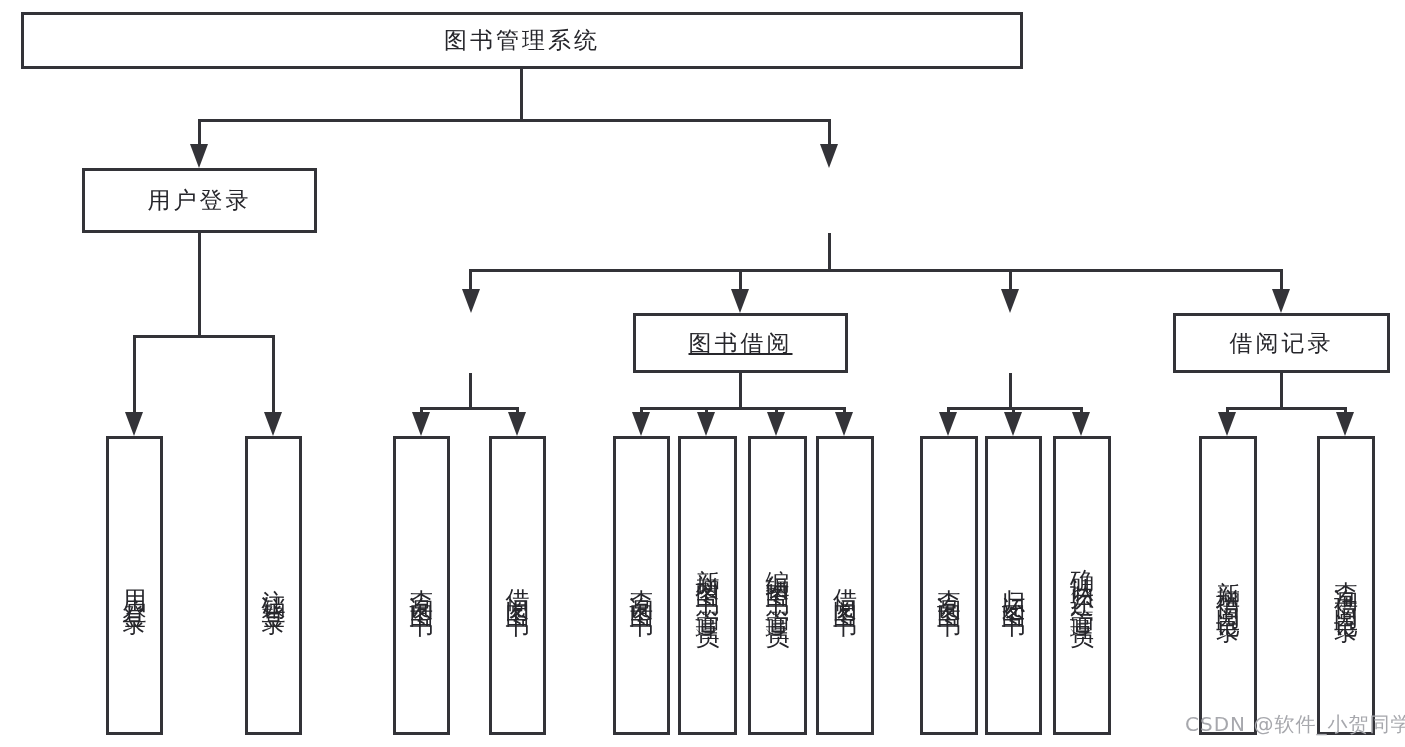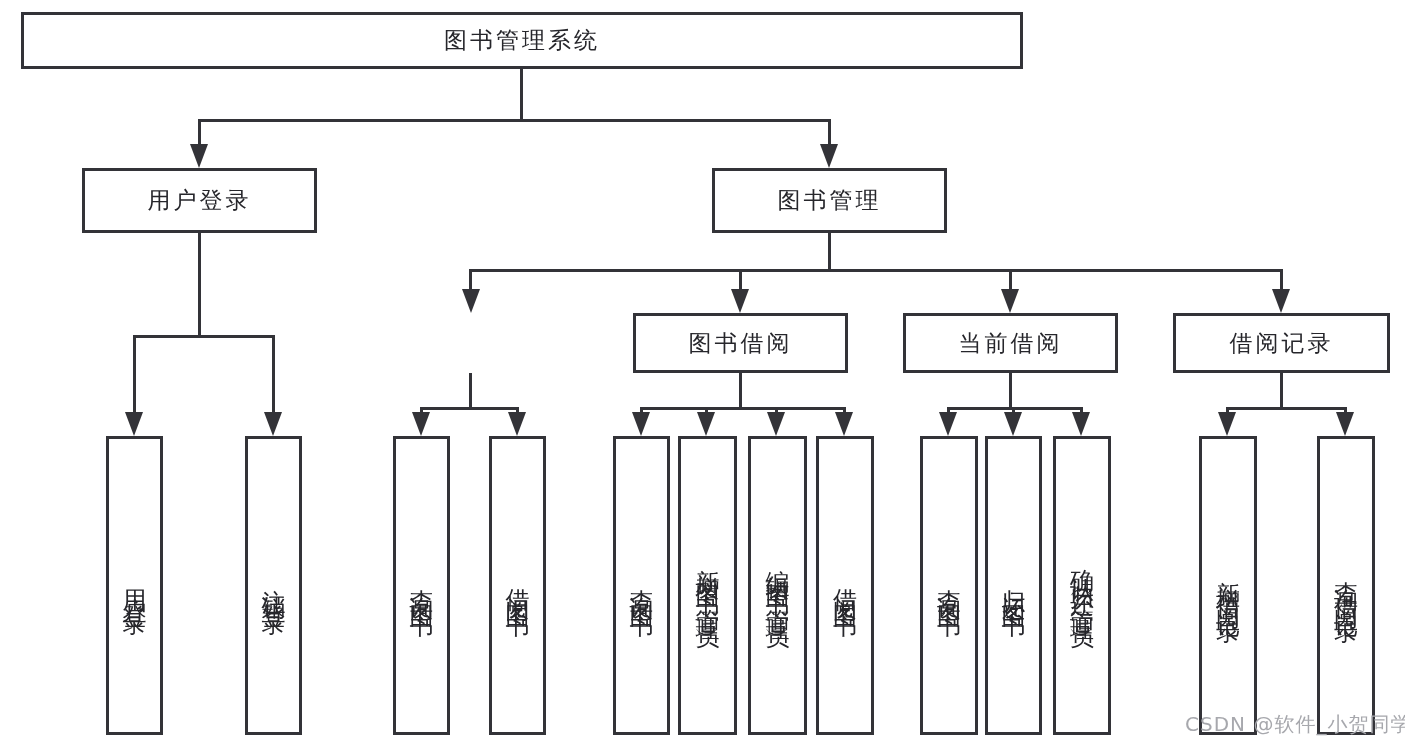--- a/index.html
+++ b/index.html
@@ -48,47 +48,41 @@
   <div class="vline" style="left:520px;top:69px;width:3px;height:53px;"></div>
   <div class="hline" style="left:198px;top:119px;width:633px;height:3px;"></div>
   <div class="vline" style="left:198px;top:122px;width:3px;height:26px;"></div>
   <div class="arrow" style="left:190px;top:144px;"></div>
   <div class="vline" style="left:828px;top:122px;width:3px;height:26px;"></div>
   <div class="arrow" style="left:820px;top:144px;"></div>
 
   <div class="box" style="left:82px;top:168px;width:235px;height:65px;">
     <span>用户登录</span>
   </div>
-  <div class="box" style="left:712px;top:168px;width:235px;height:65px;">
-    <span>图书管理</span>
-  </div>
 
   <div class="vline" style="left:198px;top:233px;width:3px;height:105px;"></div>
   <div class="hline" style="left:133px;top:335px;width:142px;height:3px;"></div>
   <div class="vline" style="left:133px;top:338px;width:3px;height:78px;"></div>
   <div class="arrow" style="left:125px;top:412px;"></div>
   <div class="vline" style="left:272px;top:338px;width:3px;height:78px;"></div>
   <div class="arrow" style="left:264px;top:412px;"></div>
 
   <div class="vline" style="left:828px;top:233px;width:3px;height:39px;"></div>
   <div class="hline" style="left:469px;top:269px;width:814px;height:3px;"></div>
   <div class="vline" style="left:469px;top:272px;width:3px;height:20px;"></div>
   <div class="arrow" style="left:462px;top:289px;"></div>
   <div class="vline" style="left:739px;top:272px;width:3px;height:20px;"></div>
   <div class="arrow" style="left:731px;top:289px;"></div>
   <div class="vline" style="left:1009px;top:272px;width:3px;height:20px;"></div>
   <div class="arrow" style="left:1001px;top:289px;"></div>
   <div class="vline" style="left:1280px;top:272px;width:3px;height:20px;"></div>
   <div class="arrow" style="left:1272px;top:289px;"></div>
 
-  <div class="box" style="left:633px;top:313px;width:215px;height:60px;">
+  <div class="box" style="left:633px;top:313px;width:215px;height:60px;text-decoration:underline;">
     <span>图书借阅</span>
-  </div>
-  <div class="box" style="left:903px;top:313px;width:215px;height:60px;">
-    <span>当前借阅</span>
   </div>
   <div class="box" style="left:1173px;top:313px;width:217px;height:60px;">
     <span>借阅记录</span>
   </div>
 
   <div class="vline" style="left:469px;top:373px;width:3px;height:37px;"></div>
   <div class="hline" style="left:420px;top:407px;width:99px;height:3px;"></div>
   <div class="vline" style="left:420px;top:410px;width:3px;height:6px;"></div>
   <div class="arrow" style="left:412px;top:412px;"></div>
   <div class="vline" style="left:516px;top:410px;width:3px;height:6px;"></div>

